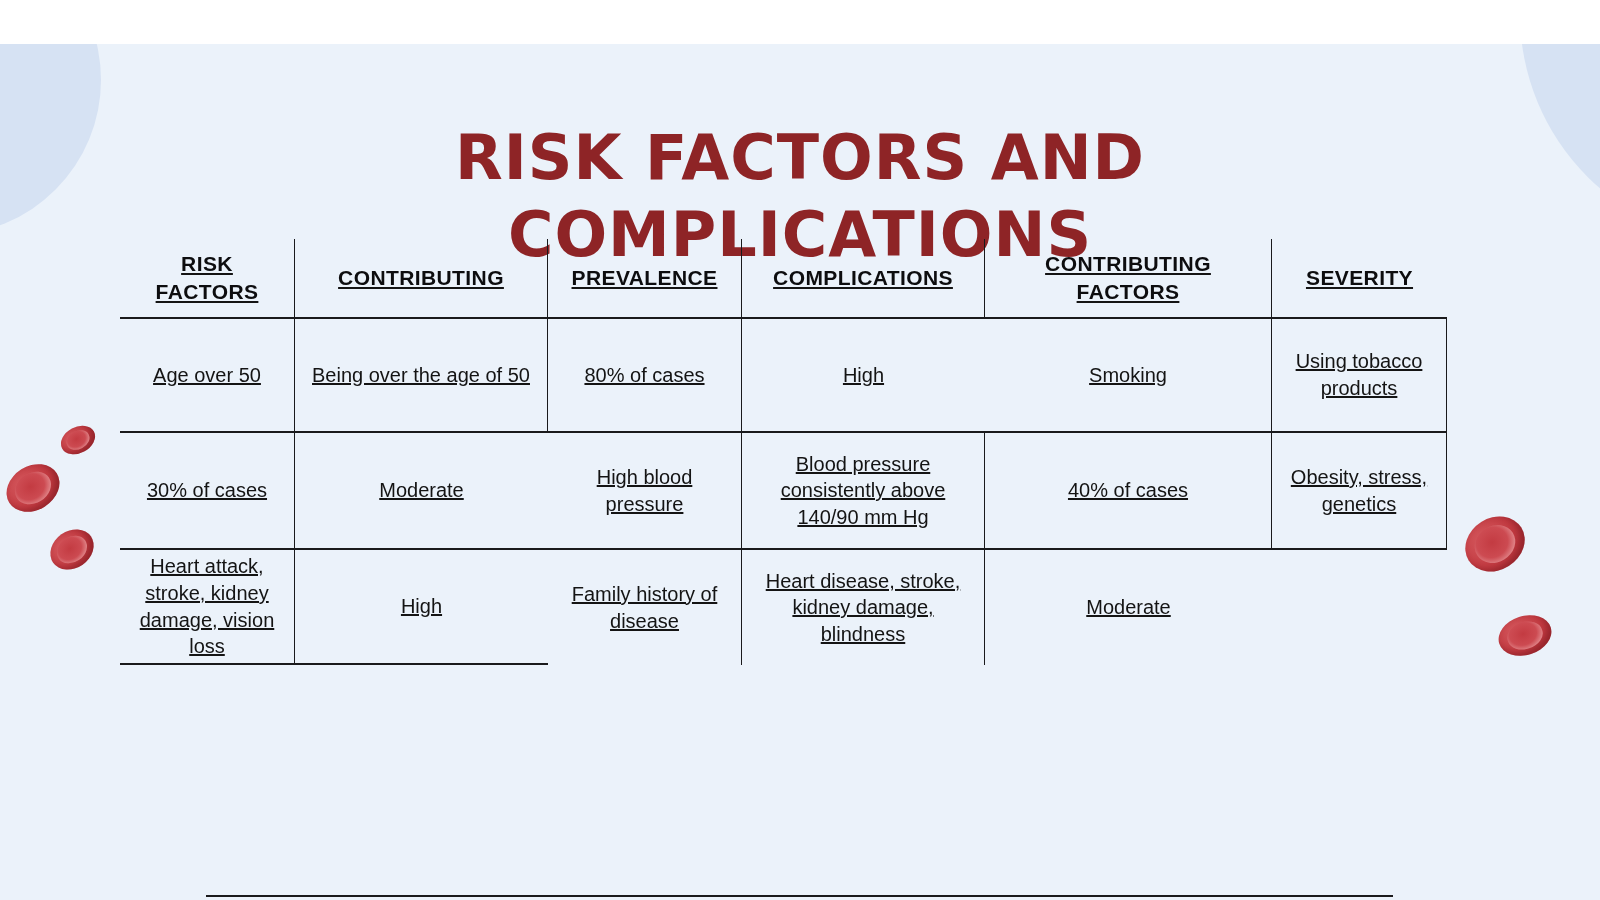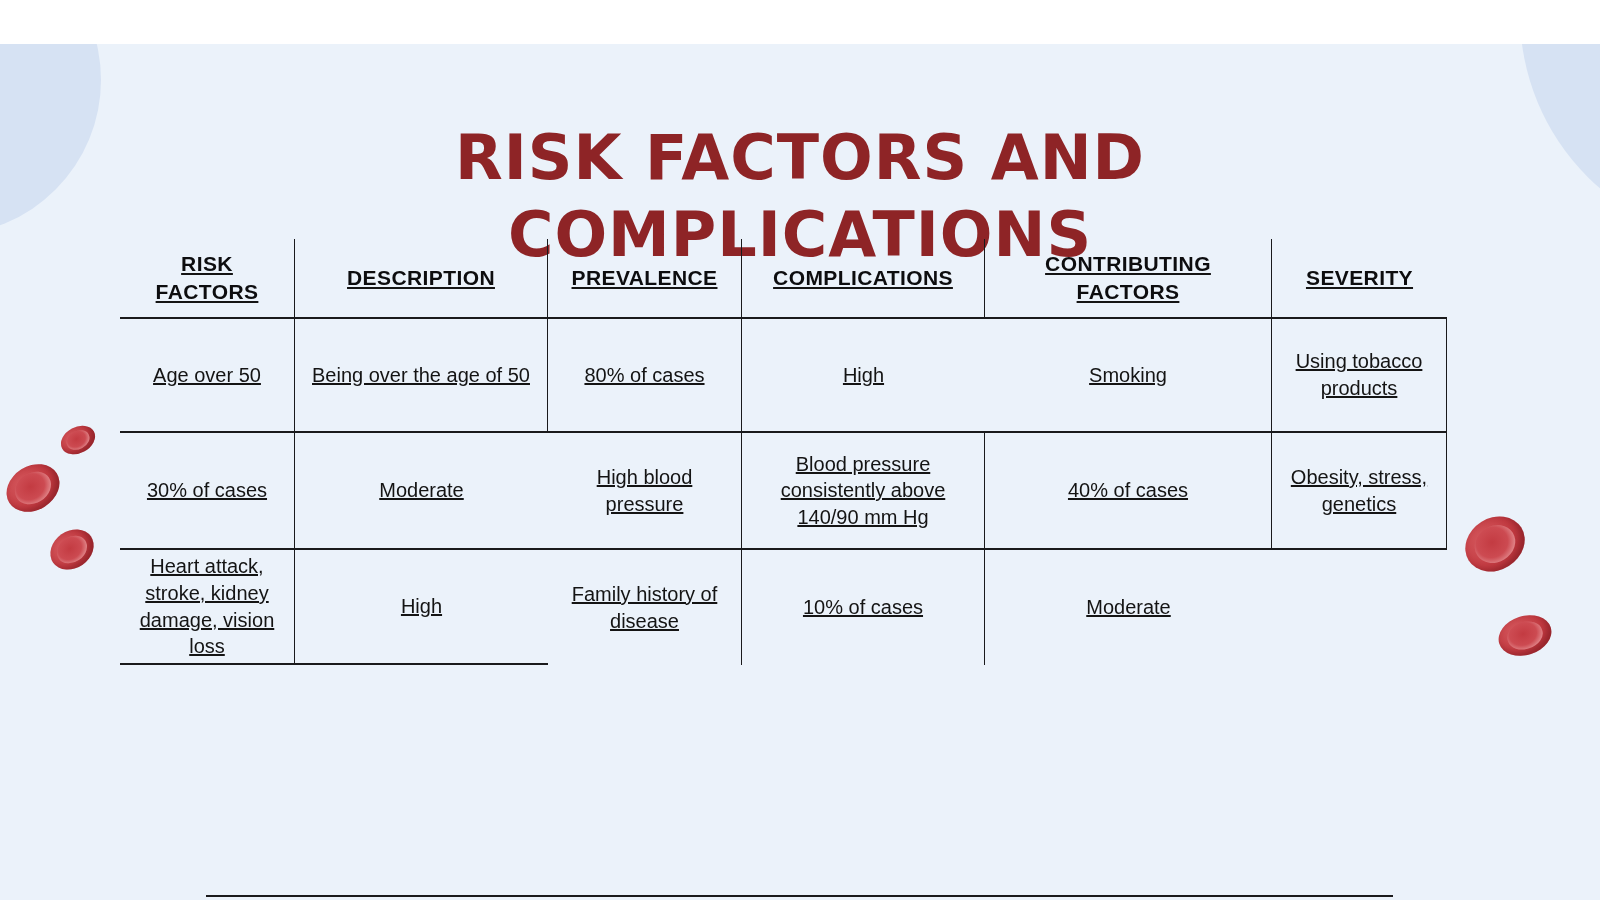--- a/index.html
+++ b/index.html
@@ -63,21 +63,21 @@
 <div class="slide">
 
   <div class="corner-circle tl"></div>
   <div class="corner-circle tr"></div>
 
   <h1 class="title">RISK FACTORS AND COMPLICATIONS</h1>
 
   <div class="table">
 
     <div class="th cb rb">RISK FACTORS</div>
-    <div class="th cb rb">DESCRIPTION</div>
+    <div class="th cb rb">CONTRIBUTING</div>
     <div class="th cb rb">PREVALENCE</div>
     <div class="th cb rb">COMPLICATIONS</div>
     <div class="th cb rb">CONTRIBUTING FACTORS</div>
     <div class="th rb">SEVERITY</div>
 
     <div class="td cb rb">Age over 50</div>
     <div class="td cb rb">Being over the age of 50</div>
     <div class="td cb rb">80% of cases</div>
     <div class="td rb">High</div>
 
@@ -87,21 +87,21 @@
     <div class="td rb">Moderate</div>
 
     <div class="td cb rb">High blood pressure</div>
     <div class="td cb rb">Blood pressure consistently above 140/90 mm Hg</div>
     <div class="td cb rb">40% of cases</div>
     <div class="td cb rb">Obesity, stress, genetics</div>
     <div class="td cb rb">Heart attack, stroke, kidney damage, vision loss</div>
     <div class="td rb">High</div>
 
     <div class="td cb">Family history of disease</div>
-    <div class="td cb">10% of cases</div>
+    <div class="td cb">Heart disease, stroke, kidney damage, blindness</div>
     <div class="td">Moderate</div>
   </div>
 
   <div class="rbc l1"></div>
   <div class="rbc l2"></div>
   <div class="rbc l3"></div>
   <div class="rbc r1"></div>
   <div class="rbc r2"></div>
 
   <div class="footer-line"></div>

